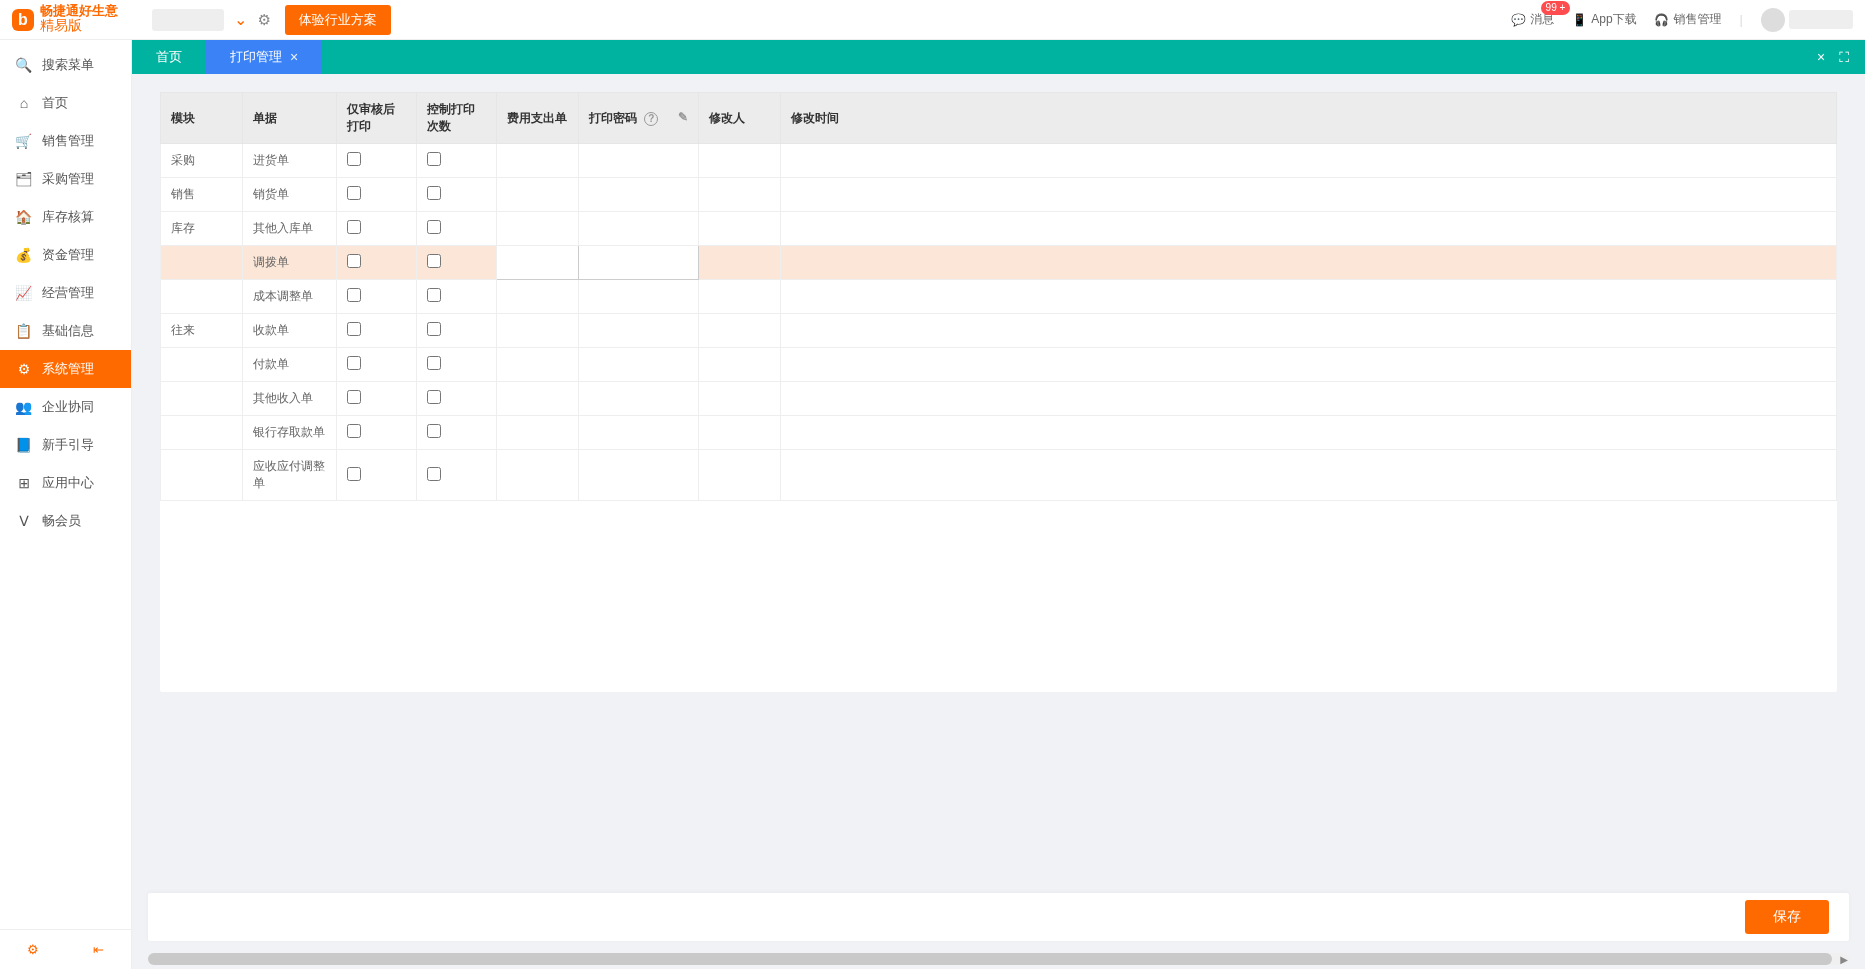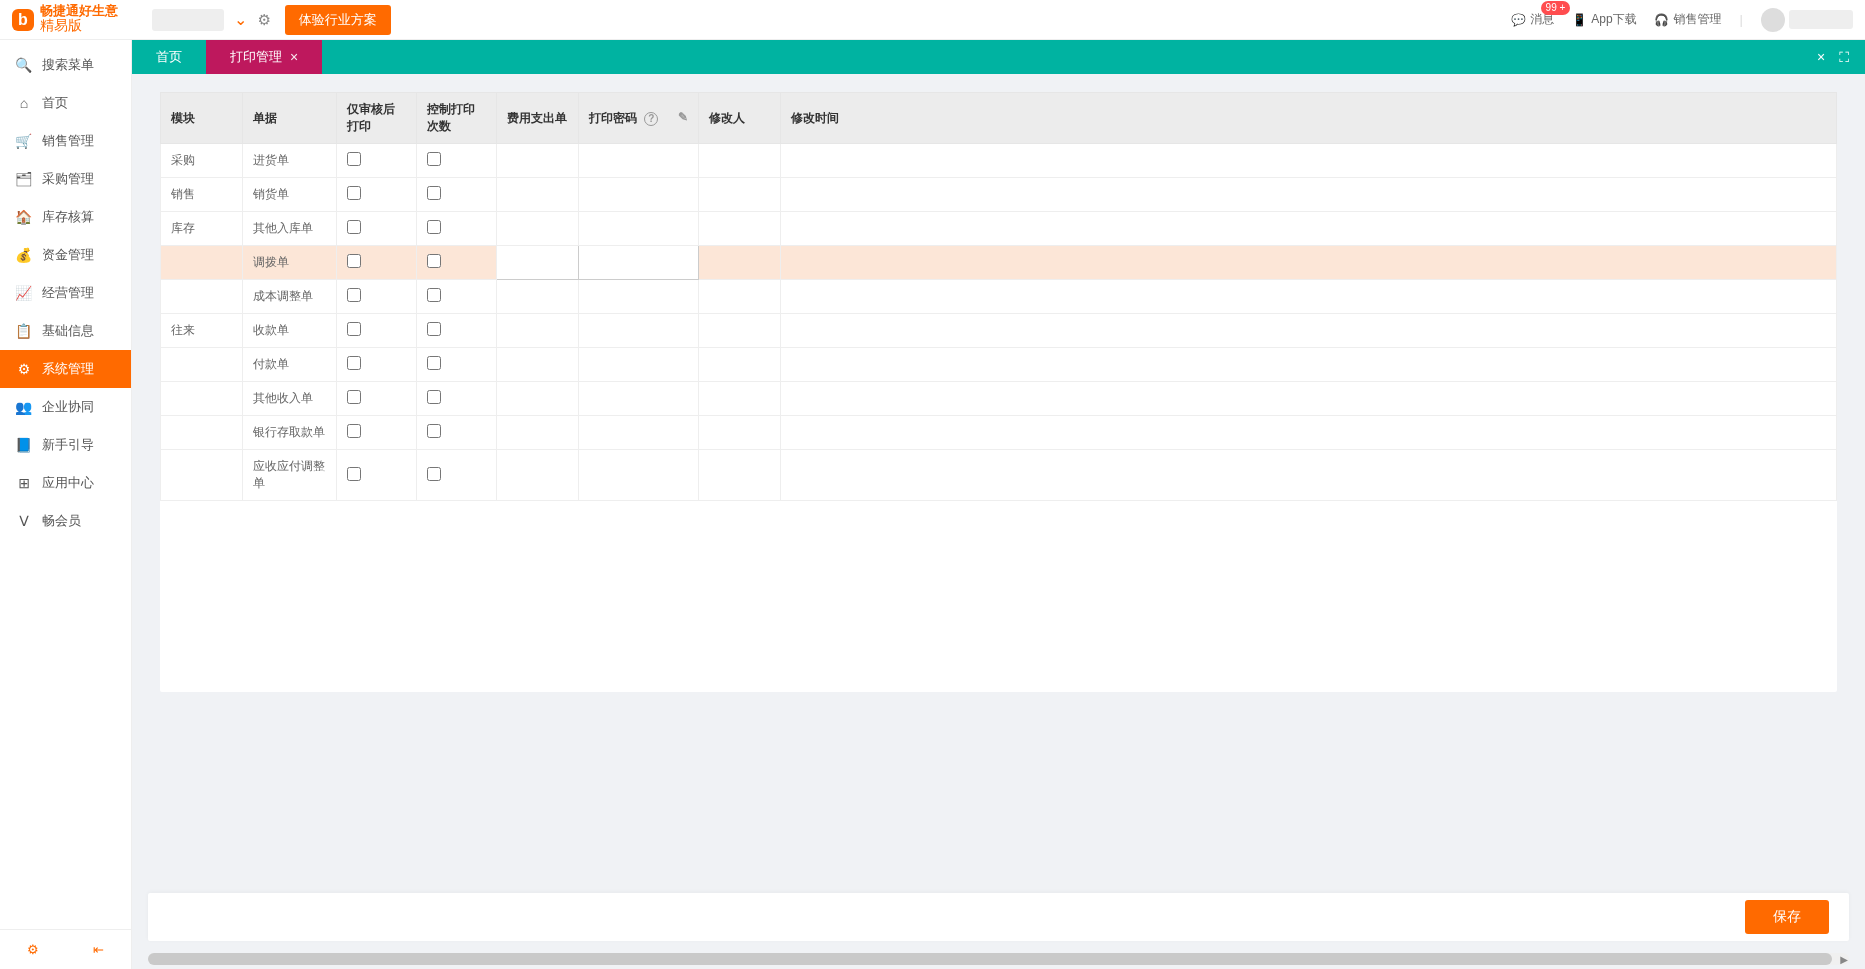--- a/index.html
+++ b/index.html
@@ -27,21 +27,21 @@
 .nav{flex:1;overflow:auto;padding-top:6px;}
 .nav-item{display:flex;align-items:center;gap:10px;padding:10px 16px;color:#555;cursor:pointer;font-size:13px;}
 .nav-item.active{background:#ff6a00;color:#fff;}
 .nav-icon{width:16px;height:16px;display:inline-flex;align-items:center;justify-content:center;font-size:14px;}
 .sidebar-footer{height:40px;display:flex;align-items:center;justify-content:space-around;border-top:1px solid #eee;color:#ff6a00;}
 .sidebar-footer span{cursor:pointer;}
 .main{flex:1;display:flex;flex-direction:column;min-width:0;}
 .tabs{height:34px;background:#00b3a1;display:flex;align-items:stretch;color:#fff;}
 .tab{padding:0 24px;display:flex;align-items:center;gap:8px;font-size:13px;cursor:pointer;}
 .tab.home{background:#00b3a1;}
-.tab.active{background:#be185d;}
+.tab.active{background:#3b82f6;}
 .tab-close{font-size:14px;opacity:.9;}
 .tabs-spacer{flex:1;}
 .tab-actions{display:flex;align-items:center;gap:14px;padding:0 16px;}
 .tab-actions span{cursor:pointer;font-size:14px;}
 .content{flex:1;padding:18px 28px 0 28px;overflow:auto;}
 .panel{background:#fff;border-radius:2px;min-height:600px;padding:0;}
 .tbl{width:100%;border-collapse:collapse;table-layout:fixed;font-size:12px;}
 .tbl th{background:#ececec;color:#333;font-weight:600;text-align:left;padding:8px 10px;border:1px solid #e6e6e6;}
 .tbl td{padding:8px 10px;border:1px solid #eee;color:#666;height:32px;}
 .tbl tr.hl td{background:#fce6d7;}

